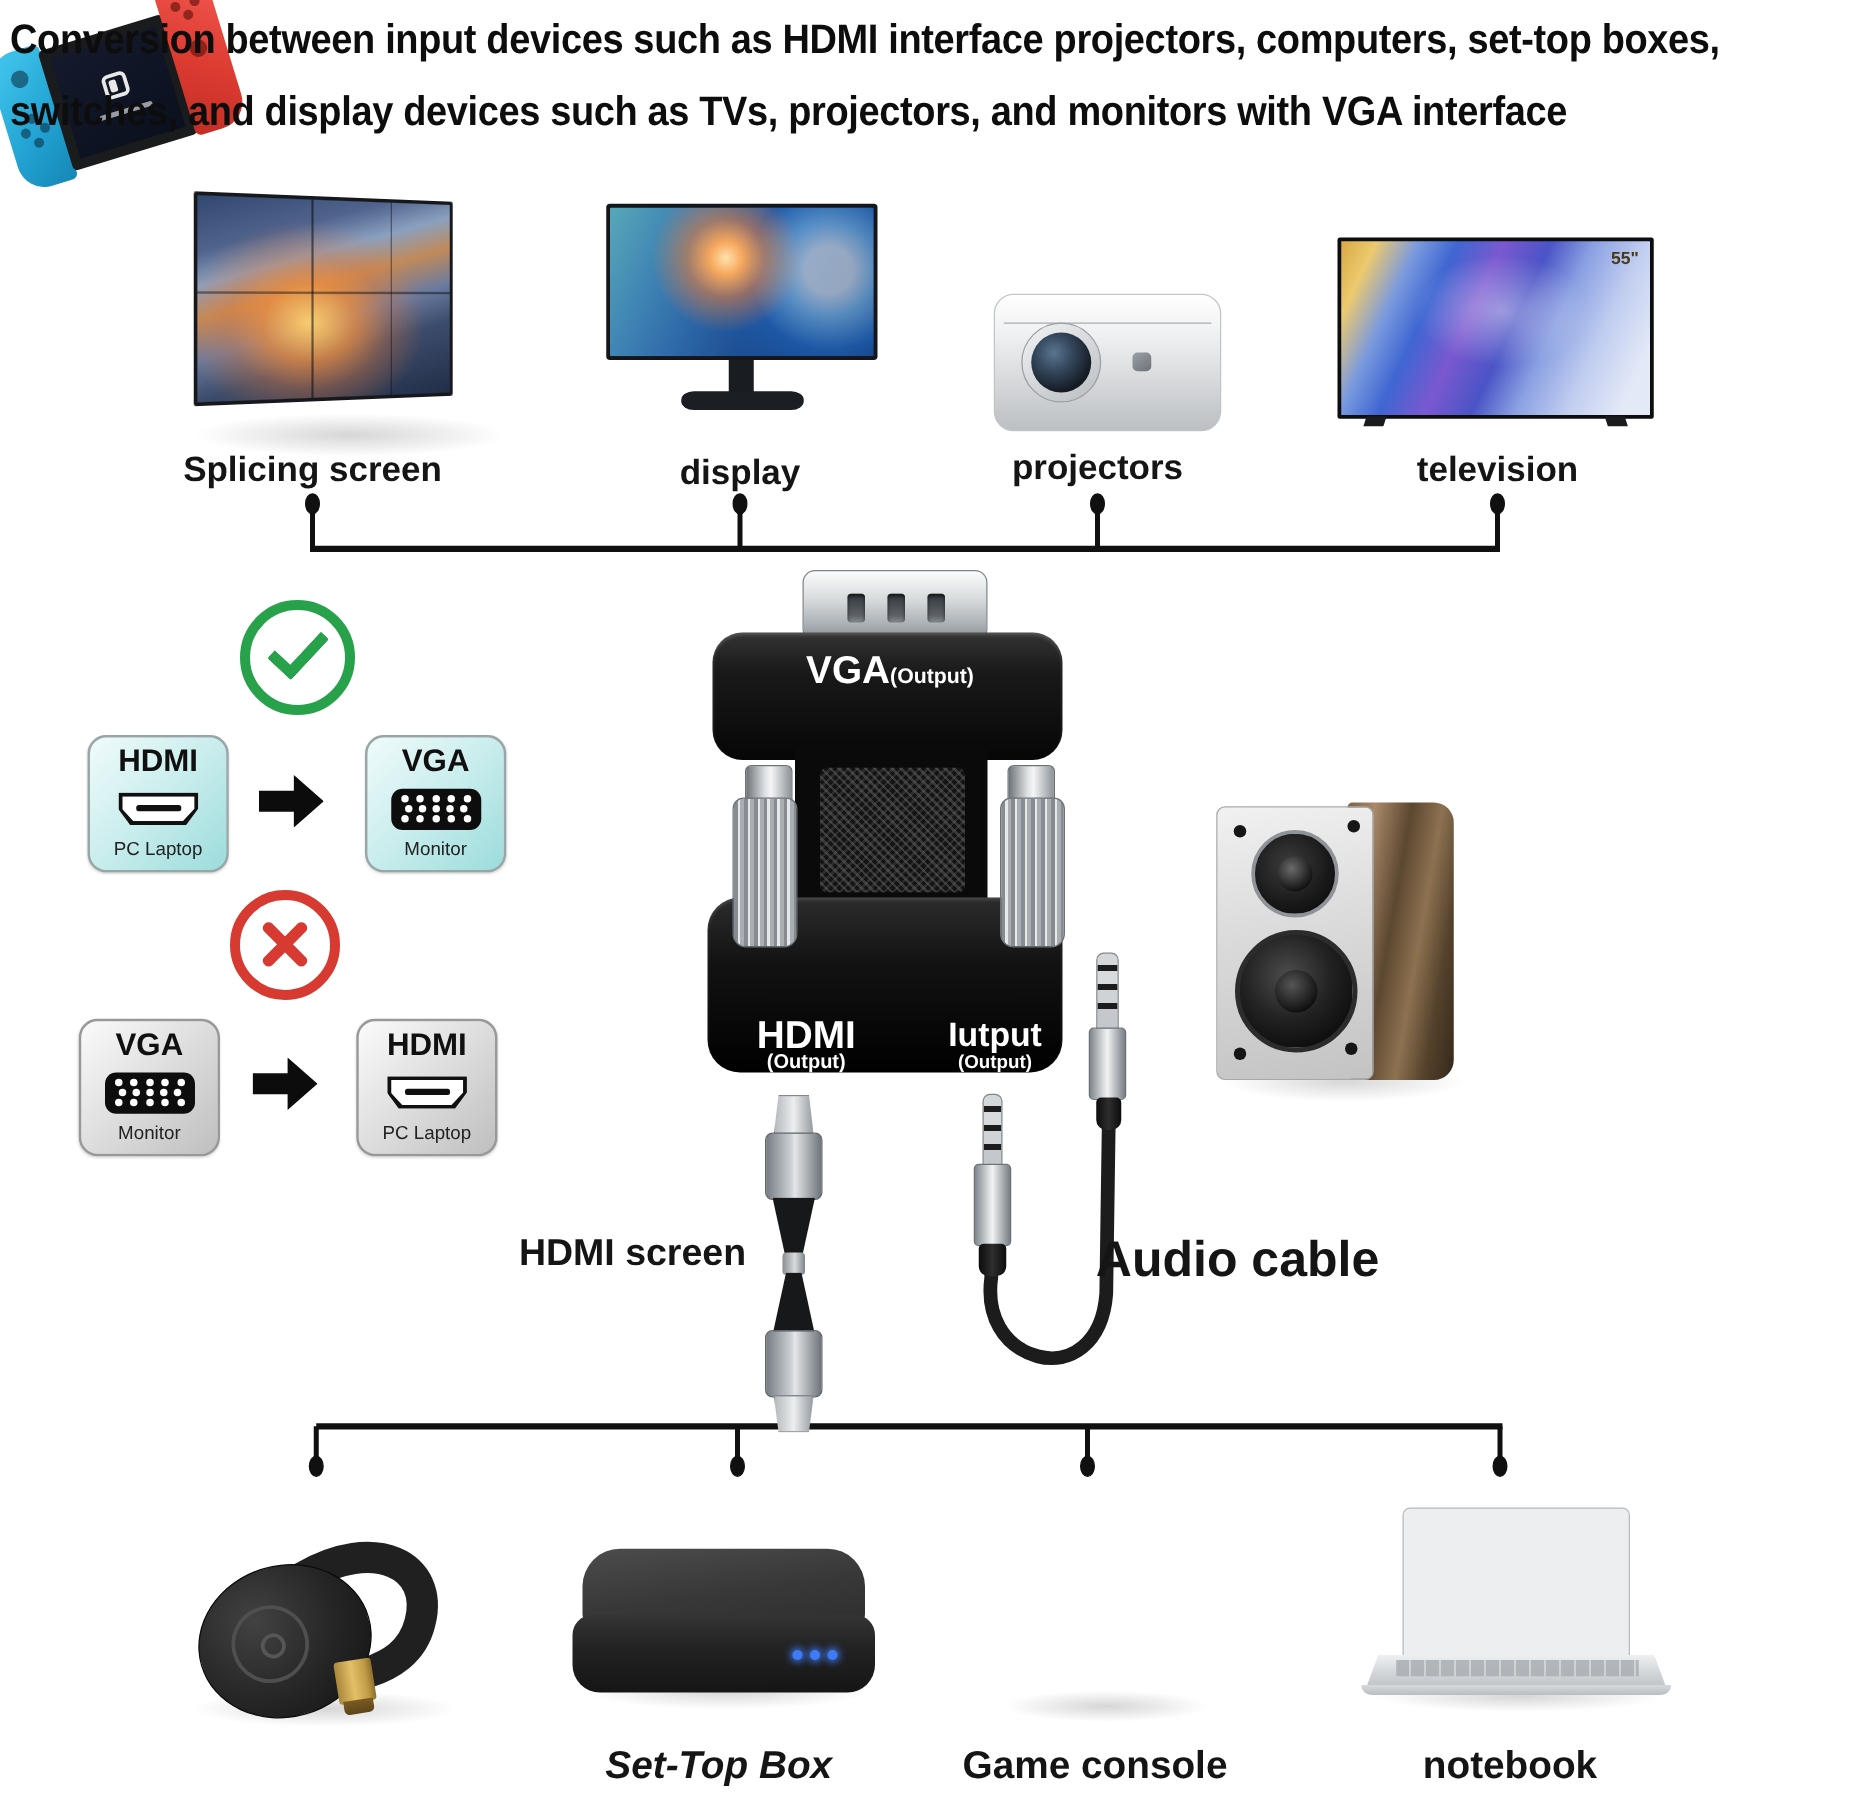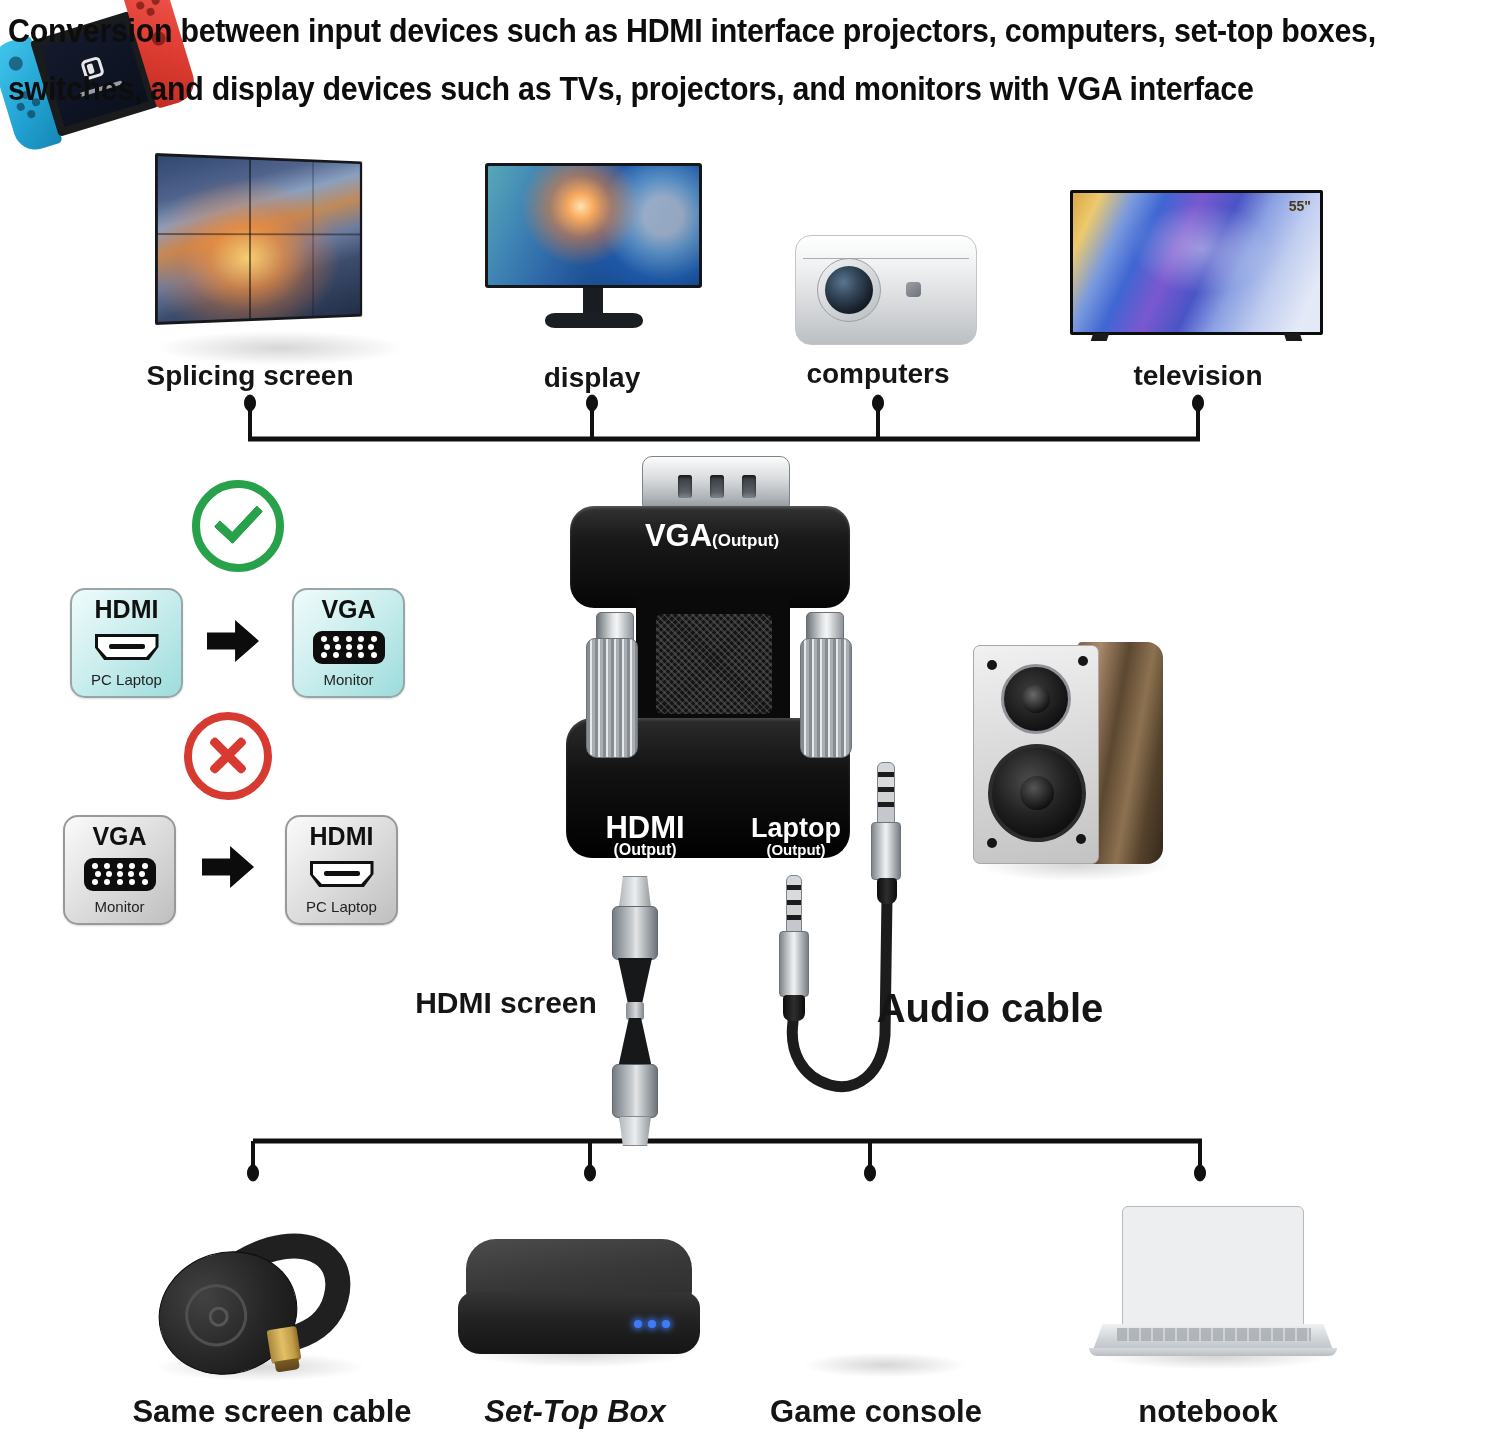--- a/index.html
+++ b/index.html
@@ -275,21 +275,21 @@
       <div class="screen"></div>
     </div>
   <div class="dev m-neck"></div>
   <div class="dev m-base"></div>
   <div class="lbl" style="left:592px;top:362px;">display</div>
 
   <div class="dev projector"></div>
   <div class="dev p-lens-outer"></div>
   <div class="dev p-lens-inner"></div>
   <div class="dev p-ir"></div>
-  <div class="lbl" style="left:878px;top:358px;">computers</div>
+  <div class="lbl" style="left:878px;top:358px;">projectors</div>
 
   <div class="dev tv">
     <div class="screen"></div>
     <div class="tv-badge">55"</div>
     <div class="tv-foot" style="left:22px;"></div>
     <div class="tv-foot" style="right:22px; transform:skewX(18deg);"></div>
   </div>
   <div class="lbl" style="left:1198px;top:360px;">television</div>
 
   <div class="ring ok"></div>
@@ -381,21 +381,21 @@
   </div>
   <div class="blk waist"></div>
   <div class="blk knurl"></div>
   <div class="blk screw-cap" style="left:596px;top:612px;"></div>
   <div class="blk screw-cap" style="left:806px;top:612px;"></div>
   <div class="blk screw-barrel" style="left:586px;top:638px;"></div>
   <div class="blk screw-barrel" style="left:800px;top:638px;"></div>
   <div class="blk bot-block"></div>
   <div class="adp-text adp-port" style="left:645px;top:812px;font-size:31px;">HDMI</div>
   <div class="adp-text adp-sub" style="left:645px;top:842px;">(Output)</div>
-  <div class="adp-text adp-port" style="left:796px;top:815px;font-size:27px;">Laptop</div>
+  <div class="adp-text adp-port" style="left:796px;top:815px;font-size:27px;">Iutput</div>
   <div class="adp-text adp-sub" style="left:796px;top:842px;font-size:15px;">(Output)</div>
 
   <div class="jack-tip" style="left:877px;top:762px;width:18px;height:64px;"></div>
   <div class="jack-barrel" style="left:871px;top:822px;width:30px;height:58px;"></div>
   <div class="jack-base" style="left:877px;top:878px;width:20px;height:26px;"></div>
 
   <div class="jack-tip" style="left:786px;top:875px;width:16px;height:60px;"></div>
   <div class="jack-barrel" style="left:779px;top:931px;width:30px;height:66px;"></div>
   <div class="jack-base" style="left:783px;top:995px;width:22px;height:26px;"></div>
 
@@ -420,21 +420,20 @@
   <div class="spk-screw" style="left:987px;top:660px;"></div>
   <div class="spk-screw" style="left:1078px;top:656px;"></div>
   <div class="spk-screw" style="left:987px;top:838px;"></div>
   <div class="spk-screw" style="left:1076px;top:834px;"></div>
 
   <div class="shadow" style="left:150px;top:1352px;width:220px;height:30px;"></div>
   <div class="dev cc-puck">
       <div class="cc-ring"></div>
     </div>
   <div class="dev cc-conn"></div>
-  <div class="lbl" style="left:272px;top:1394px;font-size:31px;">Same screen cable</div>
 
   <div class="shadow" style="left:462px;top:1338px;width:238px;height:30px;"></div>
   <div class="dev stb-top"></div>
   <div class="dev stb-front"></div>
   <div class="stb-led" style="left:634px;"></div>
   <div class="stb-led" style="left:648px;"></div>
   <div class="stb-led" style="left:662px;"></div>
   <div class="lbl" style="left:575px;top:1394px;font-size:31px;font-style:italic;">Set-Top Box</div>
 
   <div class="shadow" style="left:800px;top:1352px;width:170px;height:26px;"></div>

